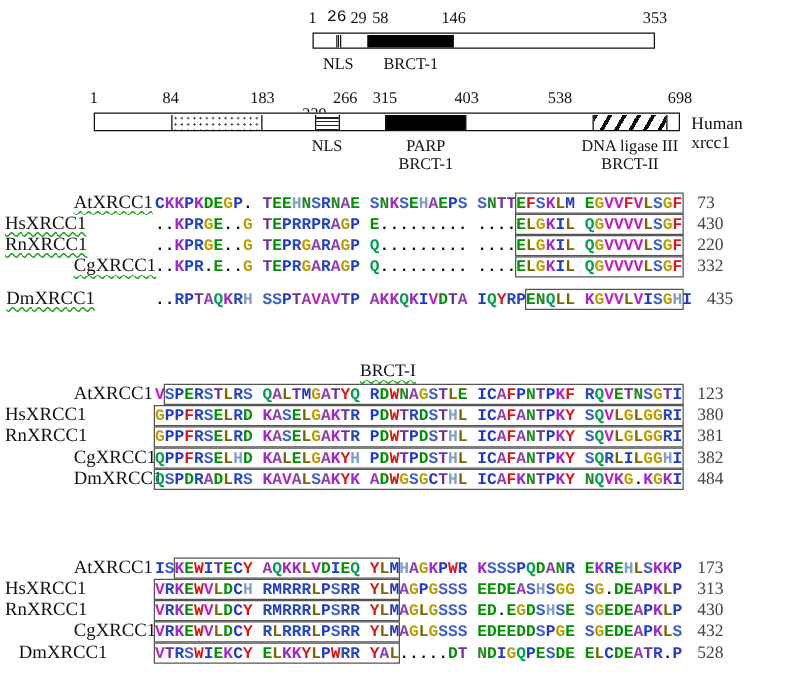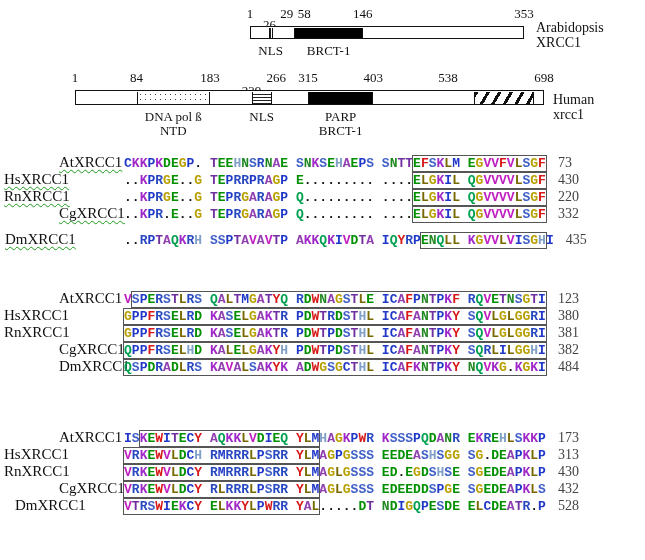--- a/index.html
+++ b/index.html
@@ -28,65 +28,61 @@
   .boxed{outline:1px solid #555;outline-offset:0px;}
   .num{font-size:14px;color:#444;margin-left:12px;}
   .wavy{text-decoration:underline wavy #1a9c1a;text-decoration-thickness:1px;text-underline-offset:2px;text-decoration-skip-ink:none;}
   .gap2{margin-top:9px;}
 </style>
 </head>
 <body>
 
 <div id="dg1" class="diagram">
     <span class="tick" style="left: 250px; top: 2px;">1</span>
-    <span class="tick" style="left: 269.46px; top: 13px;">26</span>
+    <span class="tick" style="left: 269.46px; top: 2px; font-family: Liberation Mono, monospace;">26</span>
     <span class="tick" style="left: 286.86px; top: 2px;">29</span>
     <span class="tick" style="left: 304.26px; top: 2px;">58</span>
     <span class="tick" style="left: 362.869px; top: 2px;">146</span>
     <span class="tick" style="left: 524px; top: 2px;">353</span>
     <div class="bar" style="left: 250px; top: 22px; width: 274px; height: 13px;"></div>
     <div class="domain pat-vstripe" style="left: 269.46px; top: 23.5px; width: 4px; height: 10px;"></div>
     <div class="dlabel" style="left: 270.628px; top: 40px;">
       <div>NLS</div>
     </div>
     <div class="domain pat-solid" style="left: 294.369px; top: 23.5px; width: 68.5px; height: 10px;"></div>
     <div class="dlabel" style="left: 328.619px; top: 40px;">
       <div>BRCT-1</div>
-    </div>
-    <div class="side-label" style="left: 536px; top: 16px;">
-      <div>Arabidopsis</div>
-      <div>XRCC1</div>
     </div>
   </div>
 <div id="dg2" class="diagram">
     <span class="tick" style="left: 75px; top: 6px;">1</span>
     <span class="tick" style="left: 136.593px; top: 6px;">84</span>
     <span class="tick" style="left: 210.06px; top: 6px;">183</span>
     <span class="tick" style="left: 251.617px; top: 19px;">239</span>
     <span class="tick" style="left: 276.217px; top: 6px;">266</span>
     <span class="tick" style="left: 308.016px; top: 6px;">315</span>
     <span class="tick" style="left: 373.32px; top: 6px;">403</span>
     <span class="tick" style="left: 448px; top: 6px;">538</span>
     <span class="tick" style="left: 544px; top: 6px;">698</span>
     <div class="bar" style="left: 75px; top: 26px; width: 469px; height: 15px;"></div>
     <div class="domain pat-dots" style="left: 136.593px; top: 27.5px; width: 73.4668px; height: 12px;"></div>
-    <div class="dlabel" style="left: 173.327px; top: 46px;">
-      <div>DNA pol ß</div>
-      <div>NTD</div>
-    </div>
     <div class="domain pat-hstripe" style="left: 251.617px; top: 27.5px; width: 20.0364px; height: 12px;"></div>
     <div class="dlabel" style="left: 261.635px; top: 46px;">
       <div>NLS</div>
     </div>
     <div class="domain pat-solid" style="left: 308.016px; top: 27.5px; width: 65.3038px; height: 12px;"></div>
     <div class="dlabel" style="left: 340.668px; top: 46px;">
       <div>PARP</div>
       <div>BRCT-1</div>
     </div>
     <div class="domain pat-hatch" style="left: 473.502px; top: 27.5px; width: 60.8513px; height: 12px;"></div>
+    <div class="dlabel" style="left: 503.927px; top: 46px;">
+      <div>DNA ligase III</div>
+      <div>BRCT-II</div>
+    </div>
     <div class="side-label" style="left: 553px; top: 28px;">
       <div>Human</div>
       <div>xrcc1</div>
     </div>
   </div>
 
 <div id="block1" class="ali">
     <div class="ali-row">
       <span class="ali-label" style="padding-left: 57px;"><span class="wavy">AtXRCC1</span></span>
       <span class="seq"><span><span style="color: rgb(32, 56, 200);">C</span><span style="color: rgb(160, 40, 200);">K</span><span style="color: rgb(160, 40, 200);">K</span><span style="color: rgb(32, 56, 200);">P</span><span style="color: rgb(160, 40, 200);">K</span><span style="color: rgb(0, 144, 0);">D</span><span style="color: rgb(0, 144, 0);">E</span><span style="color: rgb(184, 160, 0);">G</span><span style="color: rgb(32, 56, 200);">P</span><span style="color: rgb(17, 17, 17);">.</span><span style="color: rgb(17, 17, 17);"> </span><span style="color: rgb(112, 48, 160);">T</span><span style="color: rgb(0, 144, 0);">E</span><span style="color: rgb(0, 144, 0);">E</span><span style="color: rgb(128, 160, 200);">H</span><span style="color: rgb(32, 136, 32);">N</span><span style="color: rgb(64, 96, 200);">S</span><span style="color: rgb(40, 72, 192);">R</span><span style="color: rgb(32, 136, 32);">N</span><span style="color: rgb(144, 64, 176);">A</span><span style="color: rgb(0, 144, 0);">E</span><span style="color: rgb(17, 17, 17);"> </span><span style="color: rgb(64, 96, 200);">S</span><span style="color: rgb(32, 136, 32);">N</span><span style="color: rgb(160, 40, 200);">K</span><span style="color: rgb(64, 96, 200);">S</span><span style="color: rgb(0, 144, 0);">E</span><span style="color: rgb(128, 160, 200);">H</span><span style="color: rgb(144, 64, 176);">A</span><span style="color: rgb(0, 144, 0);">E</span><span style="color: rgb(32, 56, 200);">P</span><span style="color: rgb(64, 96, 200);">S</span><span style="color: rgb(17, 17, 17);"> </span><span style="color: rgb(64, 96, 200);">S</span><span style="color: rgb(32, 136, 32);">N</span><span style="color: rgb(112, 48, 160);">T</span><span style="color: rgb(112, 48, 160);">T</span></span><span class="boxed"><span style="color: rgb(0, 144, 0);">E</span><span style="color: rgb(216, 24, 24);">F</span><span style="color: rgb(64, 96, 200);">S</span><span style="color: rgb(160, 40, 200);">K</span><span style="color: rgb(120, 104, 0);">L</span><span style="color: rgb(32, 56, 200);">M</span><span style="color: rgb(17, 17, 17);"> </span><span style="color: rgb(0, 144, 0);">E</span><span style="color: rgb(184, 160, 0);">G</span><span style="color: rgb(192, 32, 192);">V</span><span style="color: rgb(192, 32, 192);">V</span><span style="color: rgb(216, 24, 24);">F</span><span style="color: rgb(192, 32, 192);">V</span><span style="color: rgb(120, 104, 0);">L</span><span style="color: rgb(64, 96, 200);">S</span><span style="color: rgb(184, 160, 0);">G</span><span style="color: rgb(216, 24, 24);">F</span></span></span>
@@ -107,20 +103,21 @@
       <span class="seq"><span><span style="color: rgb(17, 17, 17);">.</span><span style="color: rgb(17, 17, 17);">.</span><span style="color: rgb(160, 40, 200);">K</span><span style="color: rgb(32, 56, 200);">P</span><span style="color: rgb(40, 72, 192);">R</span><span style="color: rgb(17, 17, 17);">.</span><span style="color: rgb(0, 144, 0);">E</span><span style="color: rgb(17, 17, 17);">.</span><span style="color: rgb(17, 17, 17);">.</span><span style="color: rgb(184, 160, 0);">G</span><span style="color: rgb(17, 17, 17);"> </span><span style="color: rgb(112, 48, 160);">T</span><span style="color: rgb(0, 144, 0);">E</span><span style="color: rgb(32, 56, 200);">P</span><span style="color: rgb(40, 72, 192);">R</span><span style="color: rgb(184, 160, 0);">G</span><span style="color: rgb(144, 64, 176);">A</span><span style="color: rgb(40, 72, 192);">R</span><span style="color: rgb(144, 64, 176);">A</span><span style="color: rgb(184, 160, 0);">G</span><span style="color: rgb(32, 56, 200);">P</span><span style="color: rgb(17, 17, 17);"> </span><span style="color: rgb(0, 160, 80);">Q</span><span style="color: rgb(17, 17, 17);">.</span><span style="color: rgb(17, 17, 17);">.</span><span style="color: rgb(17, 17, 17);">.</span><span style="color: rgb(17, 17, 17);">.</span><span style="color: rgb(17, 17, 17);">.</span><span style="color: rgb(17, 17, 17);">.</span><span style="color: rgb(17, 17, 17);">.</span><span style="color: rgb(17, 17, 17);">.</span><span style="color: rgb(17, 17, 17);">.</span><span style="color: rgb(17, 17, 17);"> </span><span style="color: rgb(17, 17, 17);">.</span><span style="color: rgb(17, 17, 17);">.</span><span style="color: rgb(17, 17, 17);">.</span><span style="color: rgb(17, 17, 17);">.</span></span><span class="boxed"><span style="color: rgb(0, 144, 0);">E</span><span style="color: rgb(120, 104, 0);">L</span><span style="color: rgb(184, 160, 0);">G</span><span style="color: rgb(160, 40, 200);">K</span><span style="color: rgb(32, 56, 200);">I</span><span style="color: rgb(120, 104, 0);">L</span><span style="color: rgb(17, 17, 17);"> </span><span style="color: rgb(0, 160, 80);">Q</span><span style="color: rgb(184, 160, 0);">G</span><span style="color: rgb(192, 32, 192);">V</span><span style="color: rgb(192, 32, 192);">V</span><span style="color: rgb(192, 32, 192);">V</span><span style="color: rgb(192, 32, 192);">V</span><span style="color: rgb(120, 104, 0);">L</span><span style="color: rgb(64, 96, 200);">S</span><span style="color: rgb(184, 160, 0);">G</span><span style="color: rgb(216, 24, 24);">F</span></span></span>
       <span class="num">332</span>
     </div>
     <div class="ali-row gap2">
       <span class="ali-label" style="padding-left: 3px;"><span class="wavy">DmXRCC1</span></span>
       <span class="seq"><span><span style="color: rgb(17, 17, 17);">.</span><span style="color: rgb(17, 17, 17);">.</span><span style="color: rgb(40, 72, 192);">R</span><span style="color: rgb(32, 56, 200);">P</span><span style="color: rgb(112, 48, 160);">T</span><span style="color: rgb(144, 64, 176);">A</span><span style="color: rgb(0, 160, 80);">Q</span><span style="color: rgb(160, 40, 200);">K</span><span style="color: rgb(40, 72, 192);">R</span><span style="color: rgb(128, 160, 200);">H</span><span style="color: rgb(17, 17, 17);"> </span><span style="color: rgb(64, 96, 200);">S</span><span style="color: rgb(64, 96, 200);">S</span><span style="color: rgb(32, 56, 200);">P</span><span style="color: rgb(112, 48, 160);">T</span><span style="color: rgb(144, 64, 176);">A</span><span style="color: rgb(192, 32, 192);">V</span><span style="color: rgb(144, 64, 176);">A</span><span style="color: rgb(192, 32, 192);">V</span><span style="color: rgb(112, 48, 160);">T</span><span style="color: rgb(32, 56, 200);">P</span><span style="color: rgb(17, 17, 17);"> </span><span style="color: rgb(144, 64, 176);">A</span><span style="color: rgb(160, 40, 200);">K</span><span style="color: rgb(160, 40, 200);">K</span><span style="color: rgb(0, 160, 80);">Q</span><span style="color: rgb(160, 40, 200);">K</span><span style="color: rgb(32, 56, 200);">I</span><span style="color: rgb(192, 32, 192);">V</span><span style="color: rgb(0, 144, 0);">D</span><span style="color: rgb(112, 48, 160);">T</span><span style="color: rgb(144, 64, 176);">A</span><span style="color: rgb(17, 17, 17);"> </span><span style="color: rgb(32, 56, 200);">I</span><span style="color: rgb(0, 160, 80);">Q</span><span style="color: rgb(216, 24, 24);">Y</span><span style="color: rgb(40, 72, 192);">R</span><span style="color: rgb(32, 56, 200);">P</span></span><span class="boxed"><span style="color: rgb(0, 144, 0);">E</span><span style="color: rgb(32, 136, 32);">N</span><span style="color: rgb(0, 160, 80);">Q</span><span style="color: rgb(120, 104, 0);">L</span><span style="color: rgb(120, 104, 0);">L</span><span style="color: rgb(17, 17, 17);"> </span><span style="color: rgb(160, 40, 200);">K</span><span style="color: rgb(184, 160, 0);">G</span><span style="color: rgb(192, 32, 192);">V</span><span style="color: rgb(192, 32, 192);">V</span><span style="color: rgb(120, 104, 0);">L</span><span style="color: rgb(192, 32, 192);">V</span><span style="color: rgb(32, 56, 200);">I</span><span style="color: rgb(64, 96, 200);">S</span><span style="color: rgb(184, 160, 0);">G</span><span style="color: rgb(128, 160, 200);">H</span></span><span><span style="color: rgb(32, 56, 200);">I</span></span></span>
       <span class="num">435</span>
     </div>
   </div>
 <div id="block2" class="ali">
+    <div class="ali-header wavy">BRCT-I</div>
     <div class="ali-row">
       <span class="ali-label" style="padding-left: 57px;"><span>AtXRCC1</span></span>
       <span class="seq"><span><span style="color: rgb(192, 32, 192);">V</span></span><span class="boxed"><span style="color: rgb(64, 96, 200);">S</span><span style="color: rgb(32, 56, 200);">P</span><span style="color: rgb(0, 144, 0);">E</span><span style="color: rgb(40, 72, 192);">R</span><span style="color: rgb(64, 96, 200);">S</span><span style="color: rgb(112, 48, 160);">T</span><span style="color: rgb(120, 104, 0);">L</span><span style="color: rgb(40, 72, 192);">R</span><span style="color: rgb(64, 96, 200);">S</span><span style="color: rgb(17, 17, 17);"> </span><span style="color: rgb(0, 160, 80);">Q</span><span style="color: rgb(144, 64, 176);">A</span><span style="color: rgb(120, 104, 0);">L</span><span style="color: rgb(112, 48, 160);">T</span><span style="color: rgb(32, 56, 200);">M</span><span style="color: rgb(184, 160, 0);">G</span><span style="color: rgb(144, 64, 176);">A</span><span style="color: rgb(112, 48, 160);">T</span><span style="color: rgb(216, 24, 24);">Y</span><span style="color: rgb(0, 160, 80);">Q</span><span style="color: rgb(17, 17, 17);"> </span><span style="color: rgb(40, 72, 192);">R</span><span style="color: rgb(0, 144, 0);">D</span><span style="color: rgb(216, 24, 24);">W</span><span style="color: rgb(32, 136, 32);">N</span><span style="color: rgb(144, 64, 176);">A</span><span style="color: rgb(184, 160, 0);">G</span><span style="color: rgb(64, 96, 200);">S</span><span style="color: rgb(112, 48, 160);">T</span><span style="color: rgb(120, 104, 0);">L</span><span style="color: rgb(0, 144, 0);">E</span><span style="color: rgb(17, 17, 17);"> </span><span style="color: rgb(32, 56, 200);">I</span><span style="color: rgb(32, 56, 200);">C</span><span style="color: rgb(144, 64, 176);">A</span><span style="color: rgb(216, 24, 24);">F</span><span style="color: rgb(32, 56, 200);">P</span><span style="color: rgb(32, 136, 32);">N</span><span style="color: rgb(112, 48, 160);">T</span><span style="color: rgb(32, 56, 200);">P</span><span style="color: rgb(160, 40, 200);">K</span><span style="color: rgb(216, 24, 24);">F</span><span style="color: rgb(17, 17, 17);"> </span><span style="color: rgb(40, 72, 192);">R</span><span style="color: rgb(0, 160, 80);">Q</span><span style="color: rgb(192, 32, 192);">V</span><span style="color: rgb(0, 144, 0);">E</span><span style="color: rgb(112, 48, 160);">T</span><span style="color: rgb(32, 136, 32);">N</span><span style="color: rgb(64, 96, 200);">S</span><span style="color: rgb(184, 160, 0);">G</span><span style="color: rgb(112, 48, 160);">T</span><span style="color: rgb(32, 56, 200);">I</span></span></span>
       <span class="num">123</span>
     </div>
     <div class="ali-row">
       <span class="ali-label" style="padding-left: 2px;"><span>HsXRCC1</span></span>
       <span class="seq"><span class="boxed"><span style="color: rgb(184, 160, 0);">G</span><span style="color: rgb(32, 56, 200);">P</span><span style="color: rgb(32, 56, 200);">P</span><span style="color: rgb(216, 24, 24);">F</span><span style="color: rgb(40, 72, 192);">R</span><span style="color: rgb(64, 96, 200);">S</span><span style="color: rgb(0, 144, 0);">E</span><span style="color: rgb(120, 104, 0);">L</span><span style="color: rgb(40, 72, 192);">R</span><span style="color: rgb(0, 144, 0);">D</span><span style="color: rgb(17, 17, 17);"> </span><span style="color: rgb(160, 40, 200);">K</span><span style="color: rgb(144, 64, 176);">A</span><span style="color: rgb(64, 96, 200);">S</span><span style="color: rgb(0, 144, 0);">E</span><span style="color: rgb(120, 104, 0);">L</span><span style="color: rgb(184, 160, 0);">G</span><span style="color: rgb(144, 64, 176);">A</span><span style="color: rgb(160, 40, 200);">K</span><span style="color: rgb(112, 48, 160);">T</span><span style="color: rgb(40, 72, 192);">R</span><span style="color: rgb(17, 17, 17);"> </span><span style="color: rgb(32, 56, 200);">P</span><span style="color: rgb(0, 144, 0);">D</span><span style="color: rgb(216, 24, 24);">W</span><span style="color: rgb(112, 48, 160);">T</span><span style="color: rgb(40, 72, 192);">R</span><span style="color: rgb(0, 144, 0);">D</span><span style="color: rgb(64, 96, 200);">S</span><span style="color: rgb(112, 48, 160);">T</span><span style="color: rgb(128, 160, 200);">H</span><span style="color: rgb(120, 104, 0);">L</span><span style="color: rgb(17, 17, 17);"> </span><span style="color: rgb(32, 56, 200);">I</span><span style="color: rgb(32, 56, 200);">C</span><span style="color: rgb(144, 64, 176);">A</span><span style="color: rgb(216, 24, 24);">F</span><span style="color: rgb(144, 64, 176);">A</span><span style="color: rgb(32, 136, 32);">N</span><span style="color: rgb(112, 48, 160);">T</span><span style="color: rgb(32, 56, 200);">P</span><span style="color: rgb(160, 40, 200);">K</span><span style="color: rgb(216, 24, 24);">Y</span><span style="color: rgb(17, 17, 17);"> </span><span style="color: rgb(64, 96, 200);">S</span><span style="color: rgb(0, 160, 80);">Q</span><span style="color: rgb(192, 32, 192);">V</span><span style="color: rgb(120, 104, 0);">L</span><span style="color: rgb(184, 160, 0);">G</span><span style="color: rgb(120, 104, 0);">L</span><span style="color: rgb(184, 160, 0);">G</span><span style="color: rgb(184, 160, 0);">G</span><span style="color: rgb(40, 72, 192);">R</span><span style="color: rgb(32, 56, 200);">I</span></span></span>
       <span class="num">380</span>
     </div>

